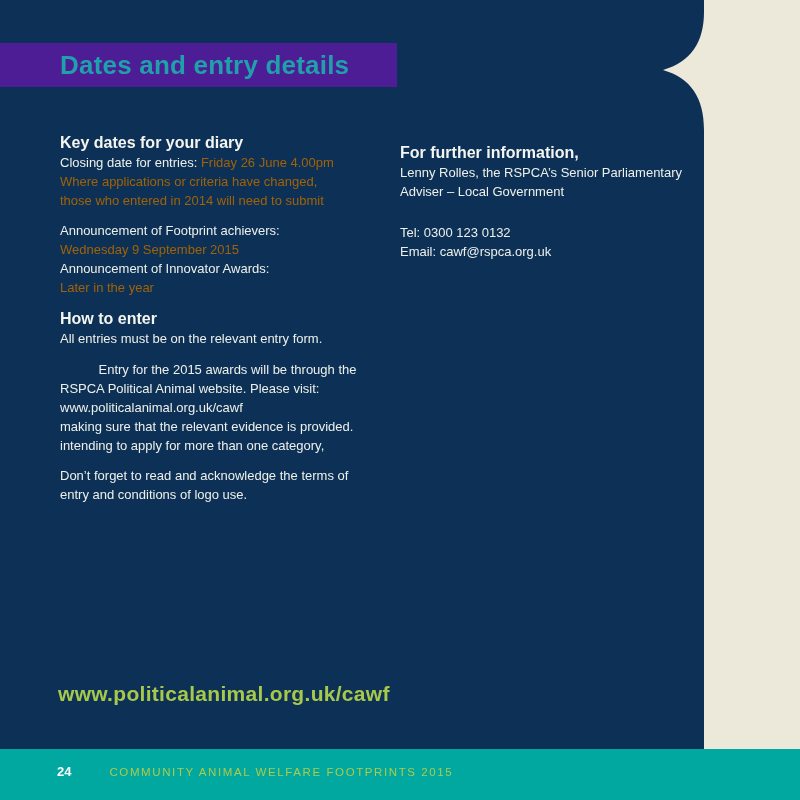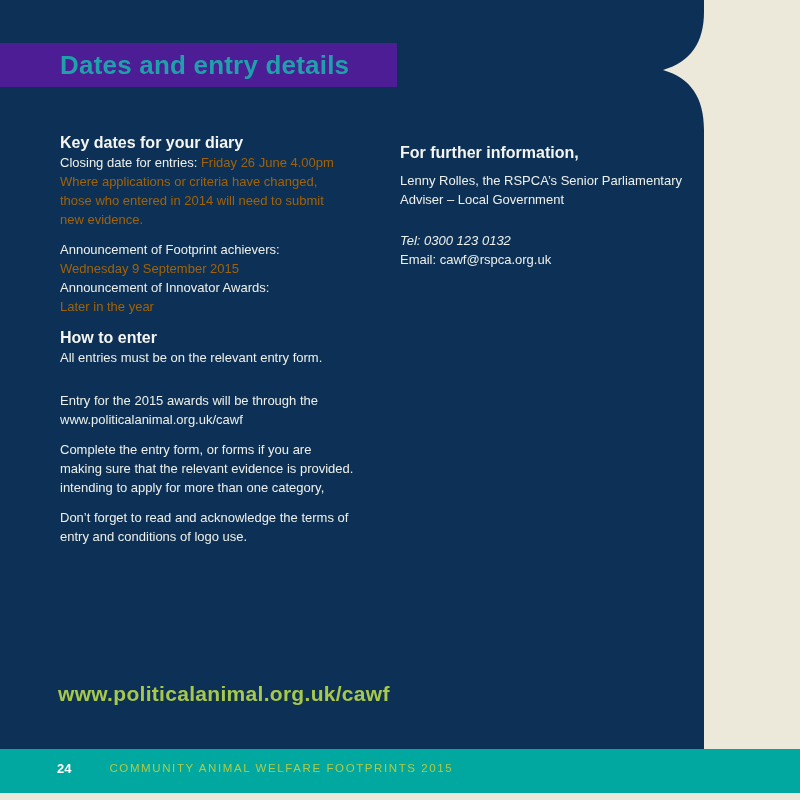--- a/index.html
+++ b/index.html
@@ -39,33 +39,33 @@
   .col-right {
     position:absolute; left:400px; top:143px; width:300px;
     color:#edf0ea; font-size:13px; line-height:19px;
   }
   .h {
     color:#f4f5f0; font-size:16px; font-weight:bold; line-height:20px;
   }
   .green { color:#a16207; }
   .italic { }
   .block { display:block; }
-  .mt4  { margin-top:8px; }
+  .mt4  { margin-top:0; }
   .mt10 { margin-top:11px; }
   .mt12 { margin-top:12px; }
-  .mt14 { margin-top:24px; }
-  .mt22 { margin-top:22px;font-style:italic; }
+  .mt14 { margin-top:12px;text-align:center; }
+  .mt22 { margin-top:22px; }
   .big-url {
     position:absolute; left:58px; top:682px;
     color:#a8c84c; font-size:21px; font-weight:bold;
     letter-spacing:0.3px;
   }
   .footer-bar {
     position:absolute; left:0; top:749px;
-    width:800px; height:44px;
+    width:800px; height:51px;
     background:#00a8a0;
     display:flex; align-items:center;
   }
   .footer-bar .pagenum {
     color:#ffffff; font-size:13px; font-weight:bold;
     margin-left:57px; position:relative; top:-3px;
   }
   .footer-bar .doc-title {
     color:#aecb4a; font-size:11.5px; font-weight:normal;
     letter-spacing:1.6px; margin-left:38px;
@@ -88,34 +88,33 @@
   </div>
 
   <div class="col-left">
 
     <span class="h block">Key dates for your diary</span>
 
     <span class="block"><span>Closing date for entries: </span><span class="green">Friday 26 June 4.00pm</span></span>
 
     <span class="block green italic">Where applications or criteria have changed,</span>
     <span class="block green italic">those who entered in 2014 will need to submit</span>
-    <span class="block green italic">new evidence.</span>
 
     <span class="block mt10">Announcement of Footprint achievers:</span>
     <span class="block green">Wednesday 9 September 2015</span>
     <span class="block">Announcement of Innovator Awards:</span>
     <span class="block green">Later in the year</span>
 
     <span class="h block mt12">How to enter</span>
     <span class="block">All entries must be on the relevant entry form.</span>
 
     <span class="block mt14">Entry for the 2015 awards will be through the</span>
+    <span class="block">RSPCA Political Animal website. Please visit:</span>
     <span class="block">www.politicalanimal.org.uk/cawf</span>
 
-    <span class="block mt10">Complete the entry form, or forms if you are</span>
     <span class="block">making sure that the relevant evidence is provided.</span>
     <span class="block">intending to apply for more than one category,</span>
 
     <span class="block mt10">Don’t forget to read and acknowledge the terms of</span>
     <span class="block">entry and conditions of logo use.</span>
 
   </div>
 
   <div class="col-right">
 

